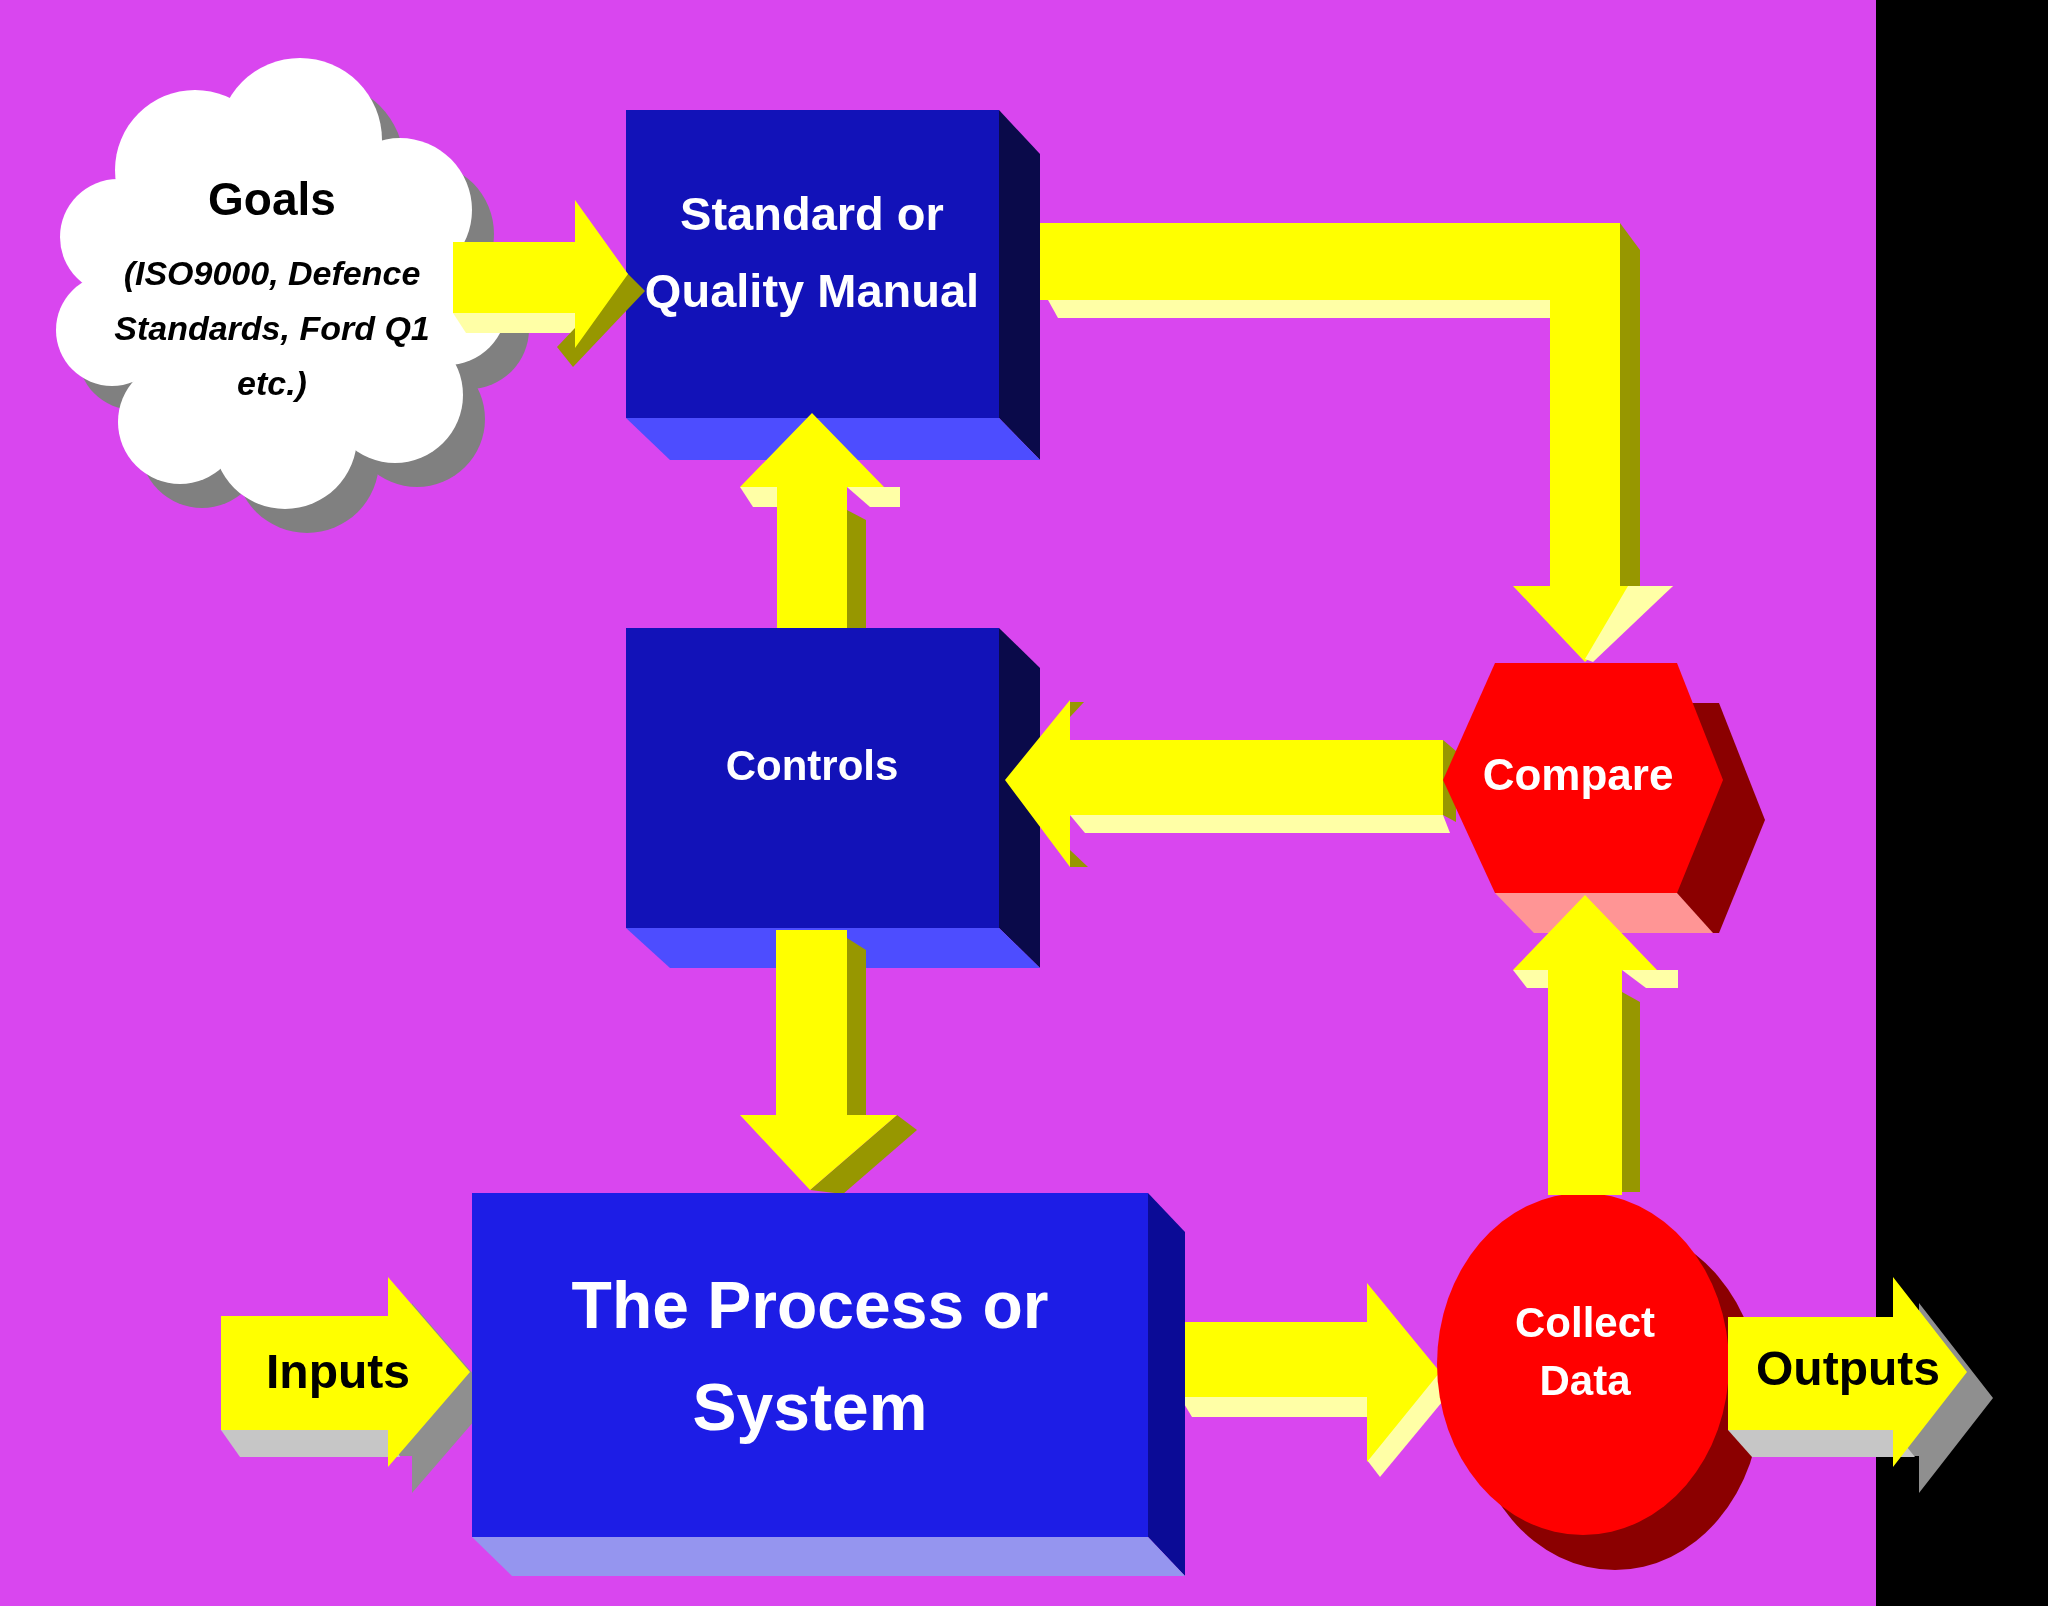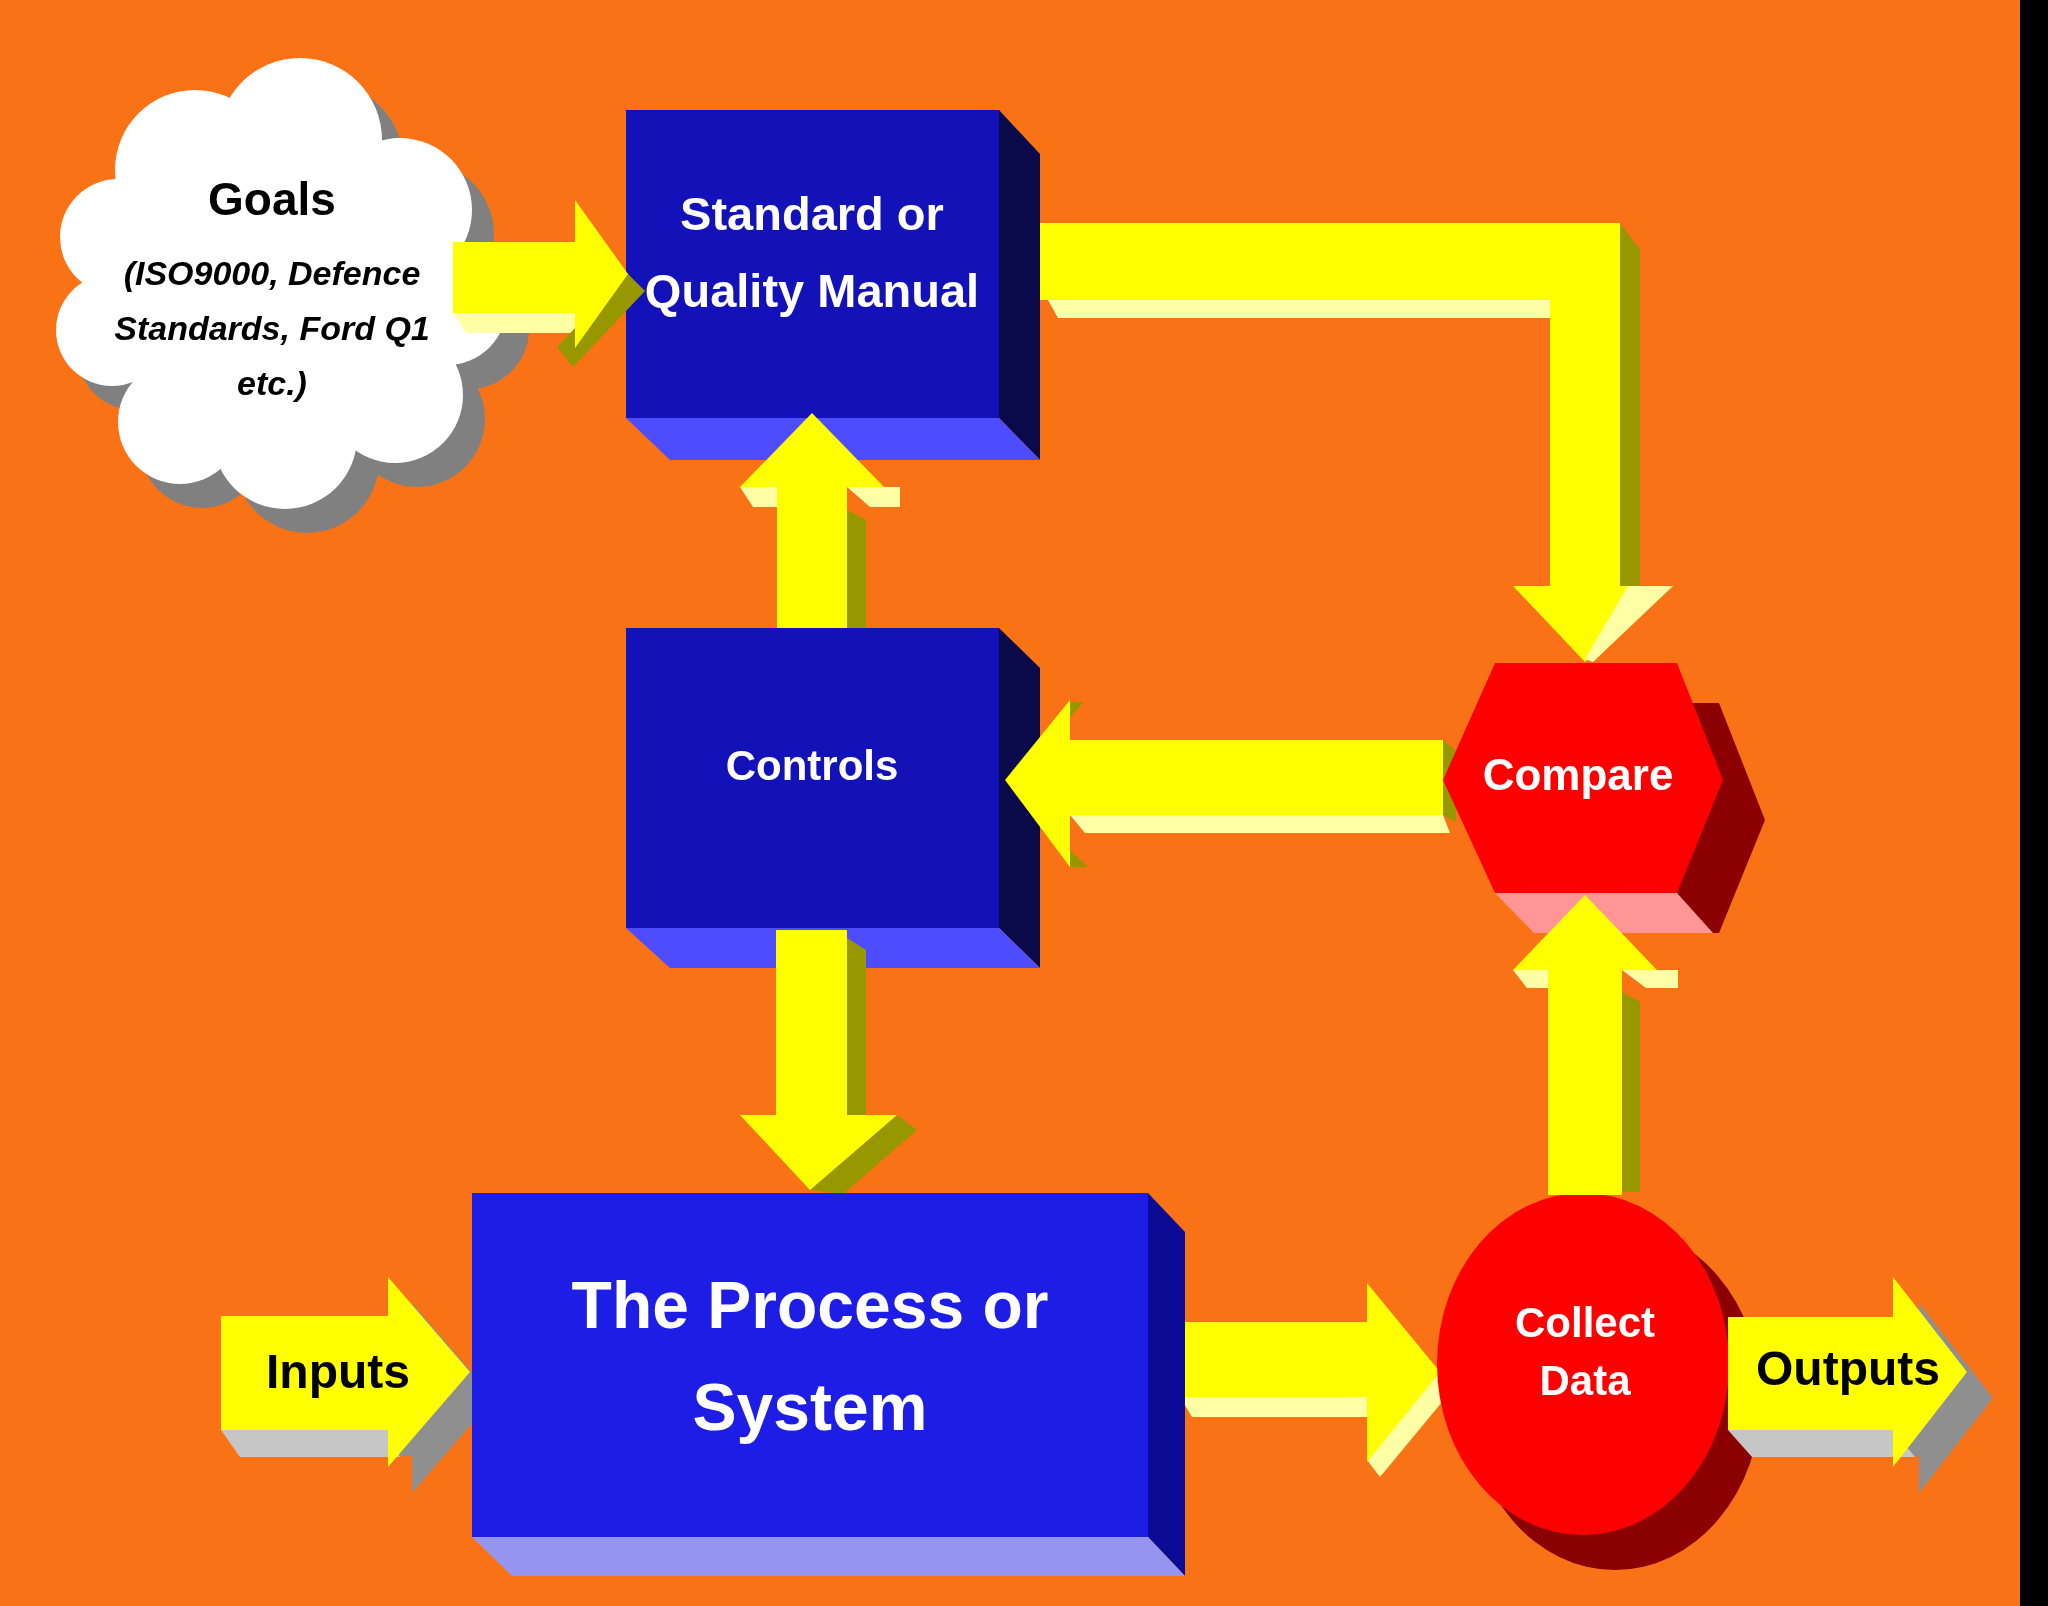--- a/index.html
+++ b/index.html
@@ -1,23 +1,23 @@
 <!DOCTYPE html>
 <html><head>
 <meta charset="utf-8">
 <style>
   html, body {
     margin: 0;
     padding: 0;
     background: #000000;
   }
   .stage {
-    width: 2020px;
+    width: 1876px;
     height: 1606px;
-    background: #f97316;
+    background: #d946ef;
     position: relative;
     text-decoration: underline;
   }
   svg { display: block; }
   text {
     font-family: "Liberation Sans", "DejaVu Sans", sans-serif;
     font-weight: bold;
   }
   .cloud-title   { font-size: 46px; fill: #000000; }
   .cloud-sub     { font-size: 34px; font-style: italic; font-weight: bold; fill: #000000; }

